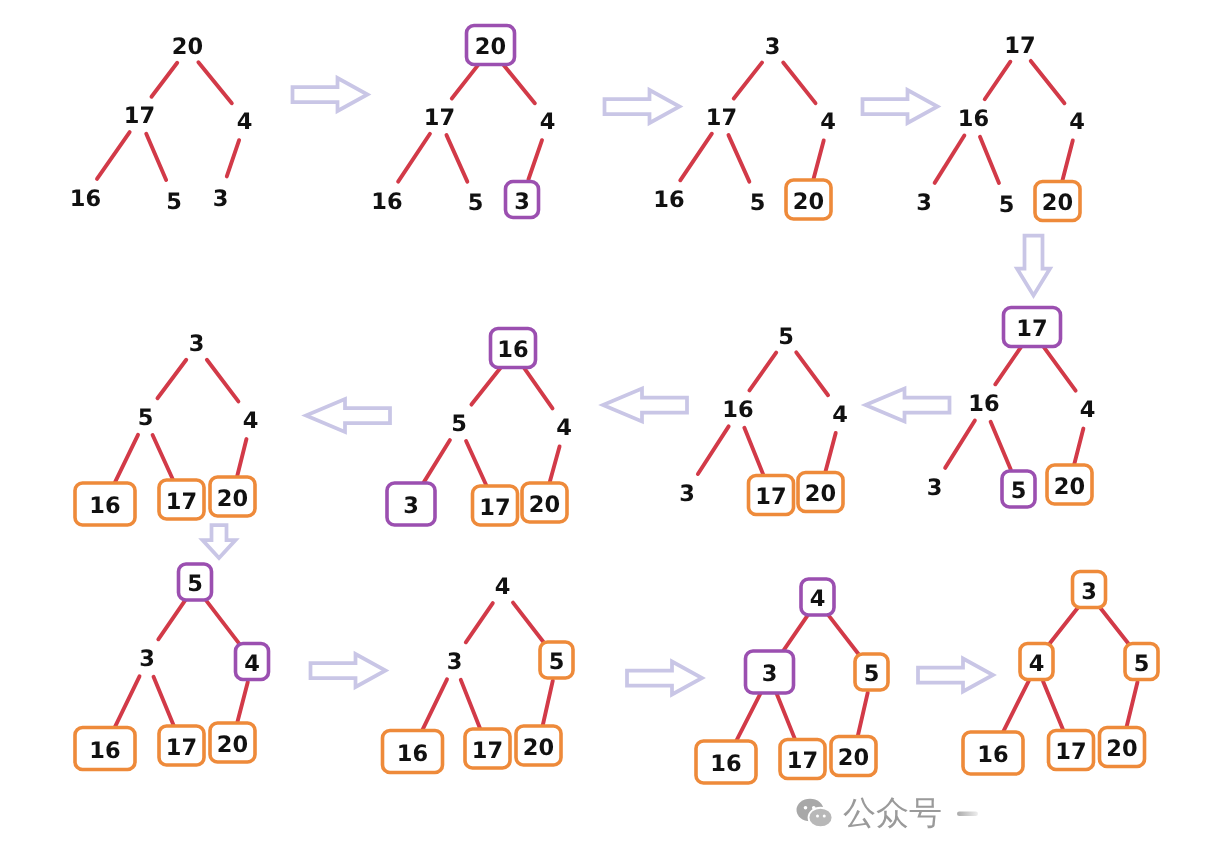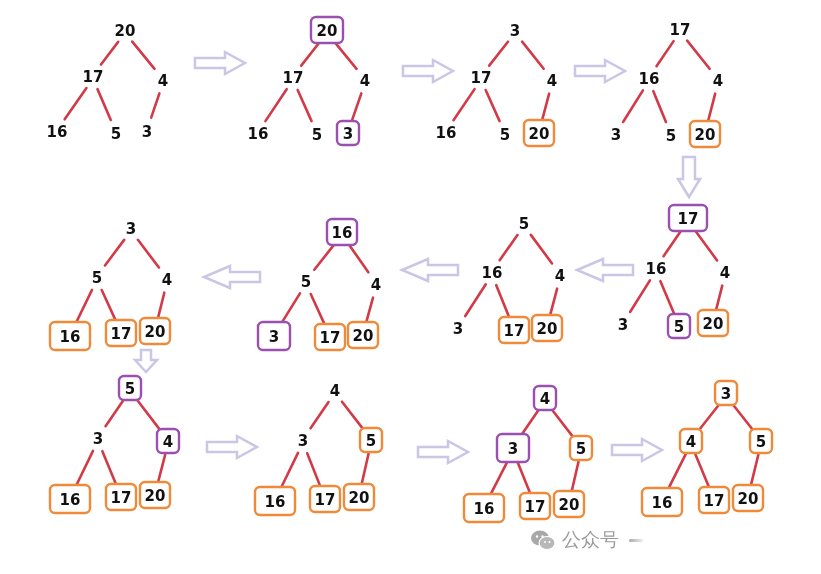--- a/index.html
+++ b/index.html
@@ -1,21 +1,21 @@
 <!DOCTYPE html>
 <html><head>
 <meta charset="utf-8">
 <style>
   html, body { margin:0; padding:0; background:#ffffff; }
   body { width:821px; height:574px; position:relative; overflow:hidden;
          font-family:"Liberation Sans", "DejaVu Sans", sans-serif; }
   #stage { position:absolute; left:0; top:0; width:821px; height:574px; }
   svg text { font-family:"DejaVu Sans", "Liberation Sans", sans-serif; font-weight:bold; }
   .watermark { position:absolute; left:530px; top:527px; display:flex; align-items:center;
-               gap:6px; color:#9a9a9a; font-size:19px;
+               gap:6px; color:#9a9a9a; font-size:22px;
                font-family:"DejaVu Sans", sans-serif; }
   .wm-dot { width:14px; height:3px; background:linear-gradient(90deg,#aaa,#eee); border-radius:2px; margin-left:4px; }
 </style>
 </head>
 <body>
 
 <div id="stage">
   <svg id="canvas" width="821" height="574" viewBox="0 0 821 574">
       <g>
         <polygon points="195,58 225,58 225,52 245,63 225,74 225,68 195,68" fill="#ffffff" stroke="#c9c6e6" stroke-width="2.5" stroke-linejoin="miter"></polygon>

